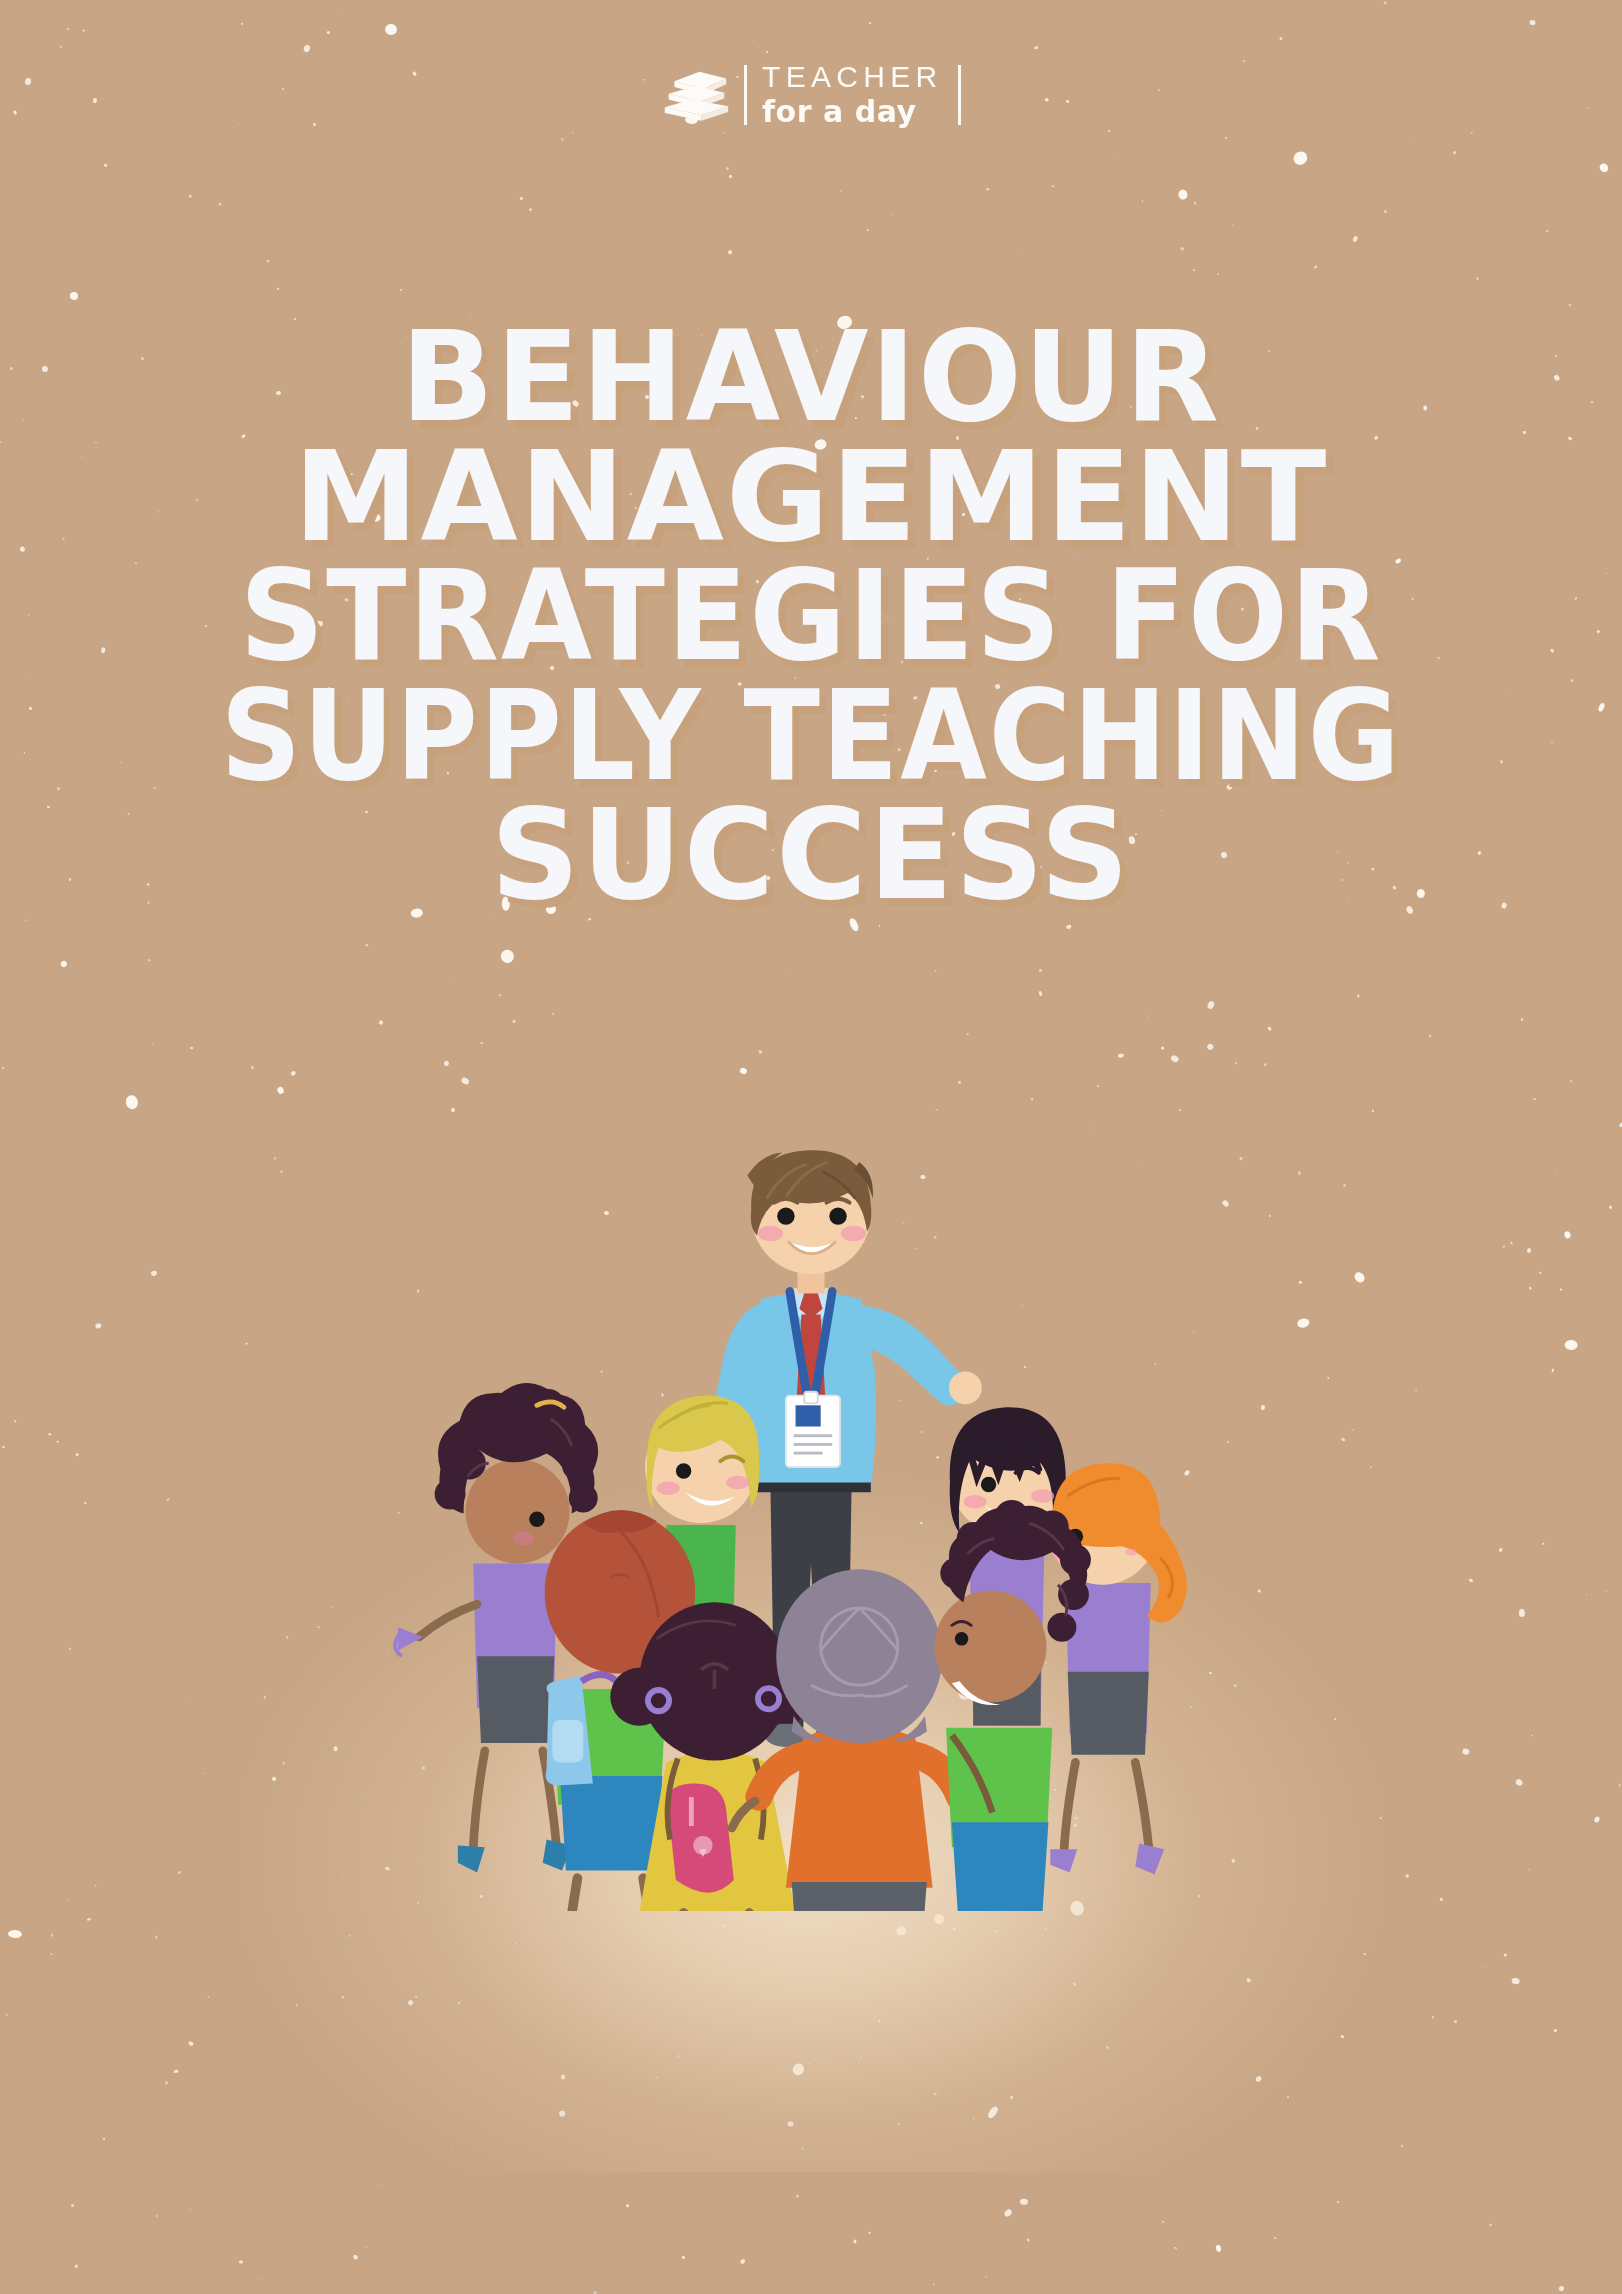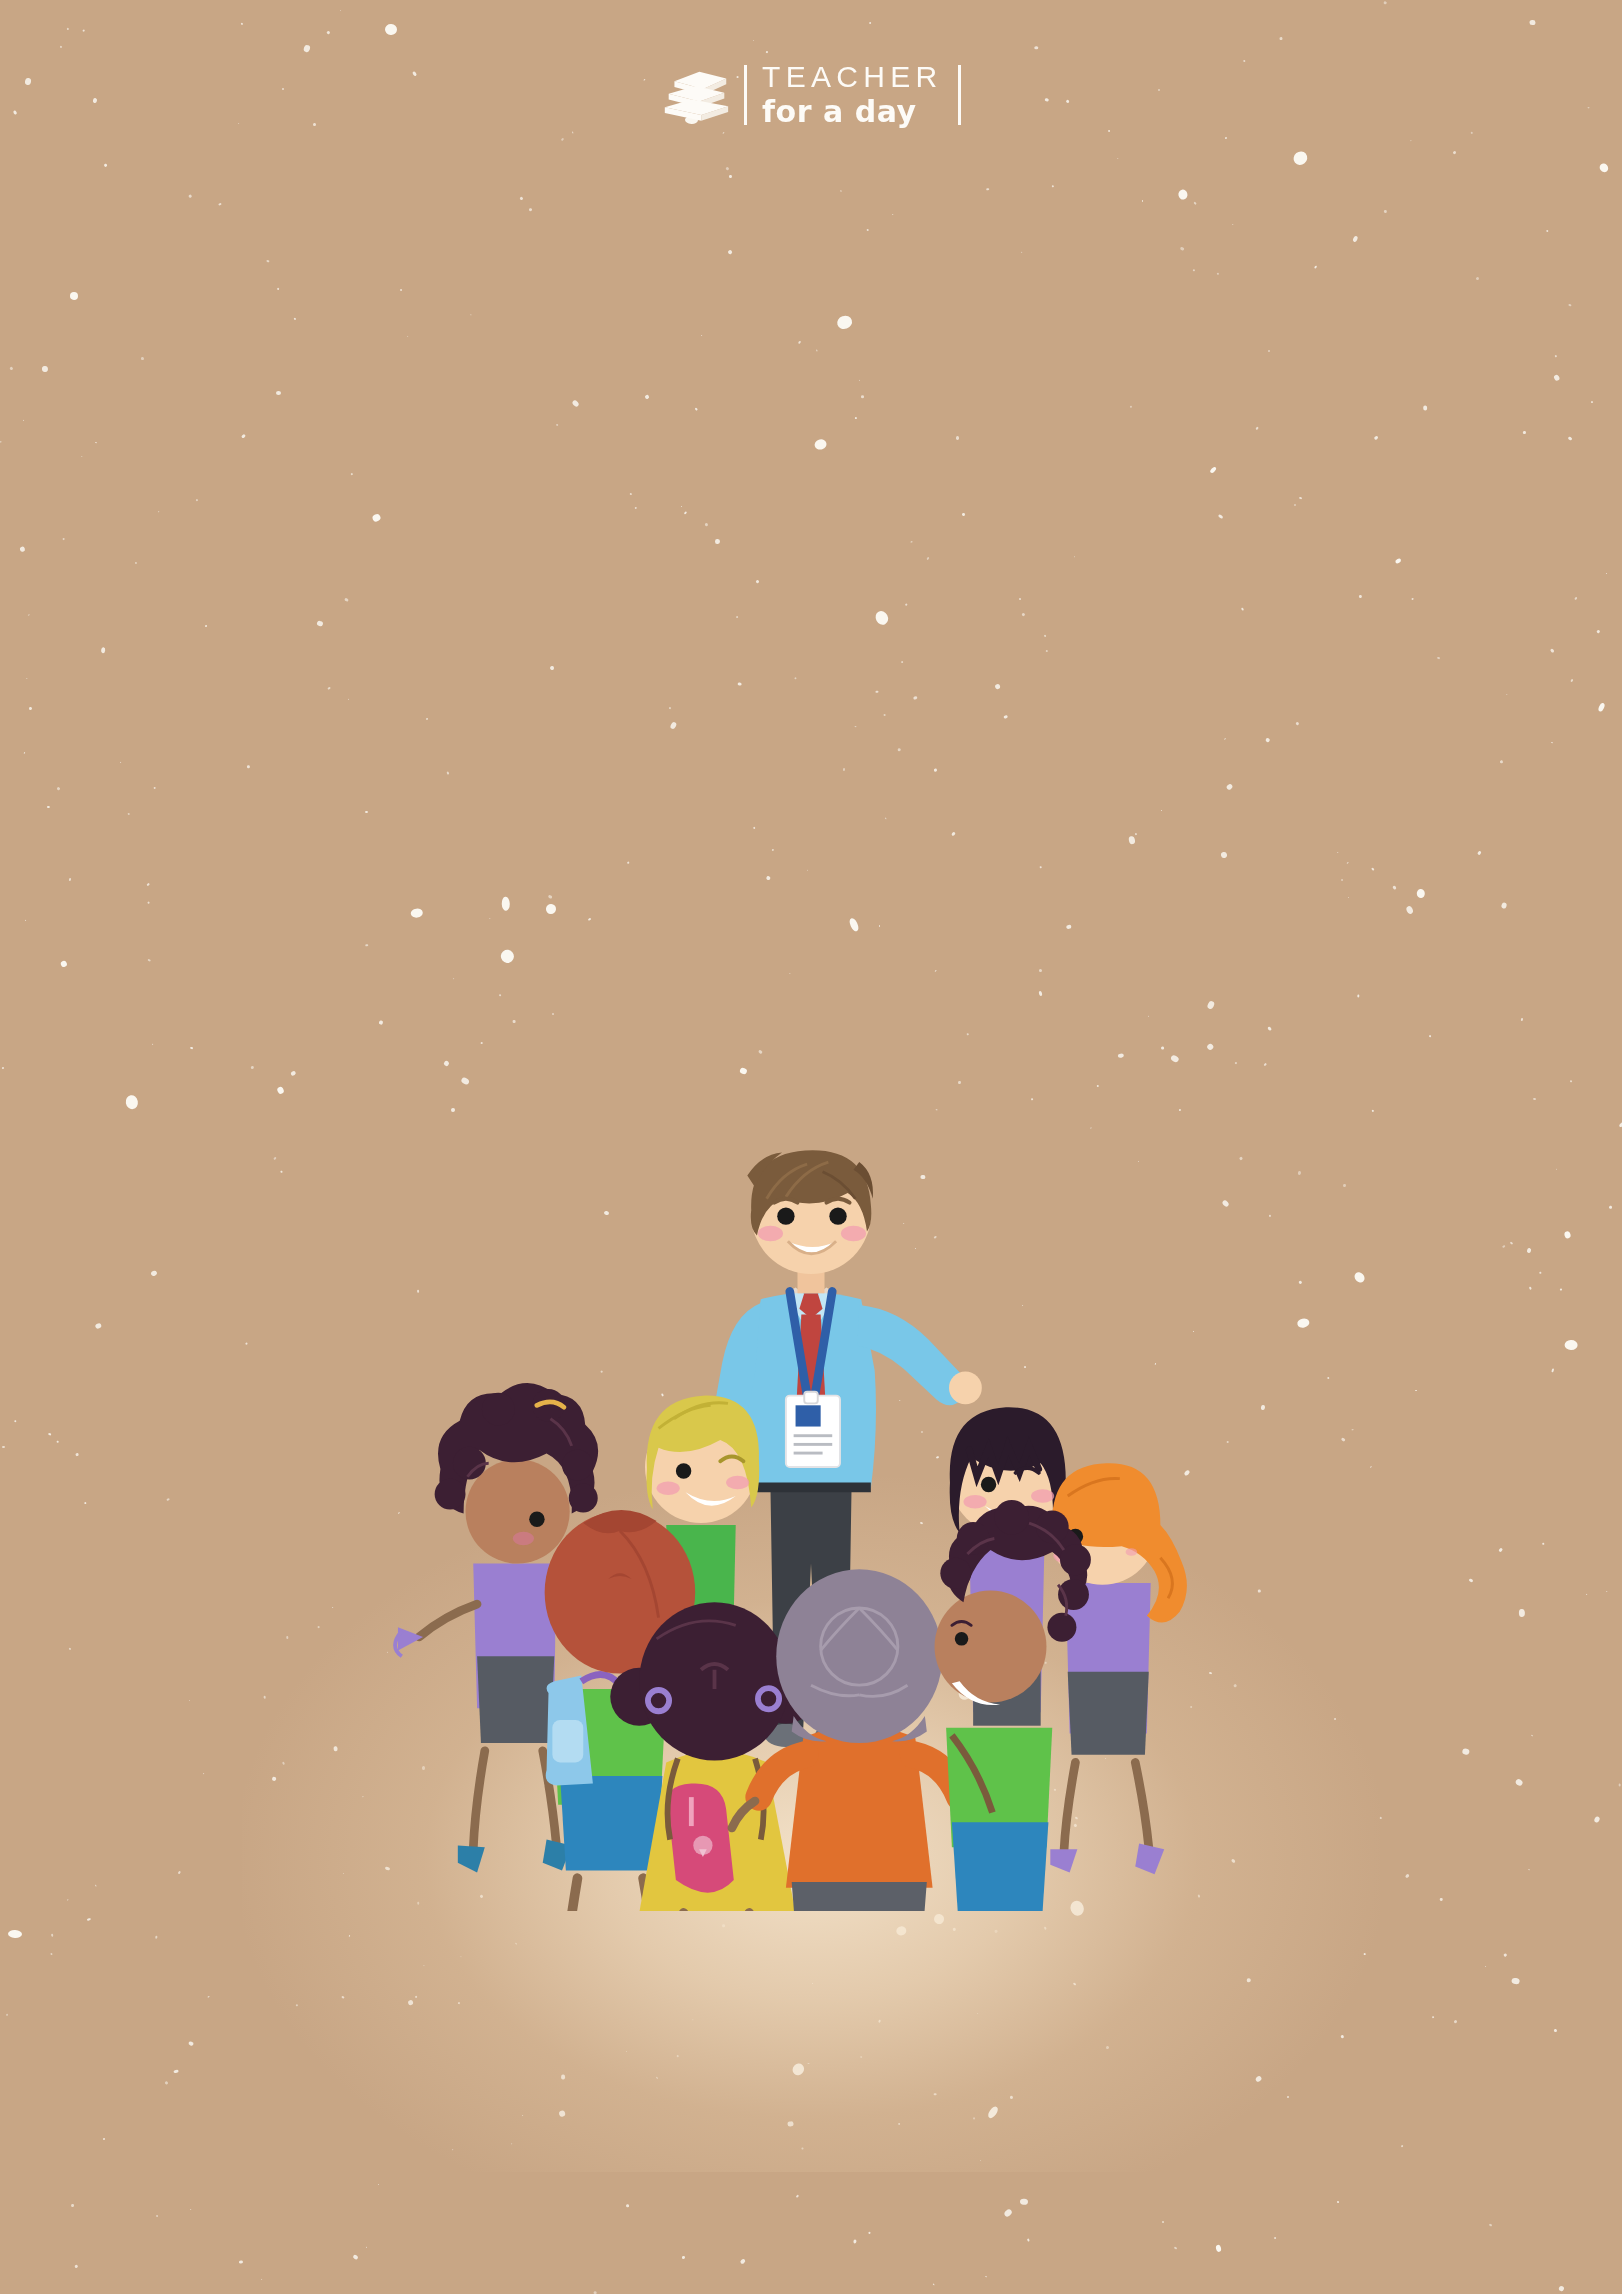--- a/index.html
+++ b/index.html
@@ -687,20 +687,27 @@
     <span class="logo-rule"></span>
 
     <span class="logo-words">
       <span class="logo-teacher">TEACHER</span>
       <span class="logo-forday">for a day</span>
     </span>
 
     <span class="logo-rule"></span>
   </div>
 
+  <div class="title">
+    <span class="title-line tl-1">BEHAVIOUR</span>
+    <span class="title-line tl-2">MANAGEMENT</span>
+    <span class="title-line tl-3">STRATEGIES FOR</span>
+    <span class="title-line tl-4">SUPPLY TEACHING</span>
+    <span class="title-line tl-5">SUCCESS</span>
+  </div>
 
   <div class="illustration">
     <svg viewBox="0 0 900 830" xmlns="http://www.w3.org/2000/svg" aria-hidden="true">
       <defs>
         <clipPath id="teacherHead">
             <circle cx="450" cy="108" r="62"></circle>
           </clipPath>
       </defs>
 
       <g>

